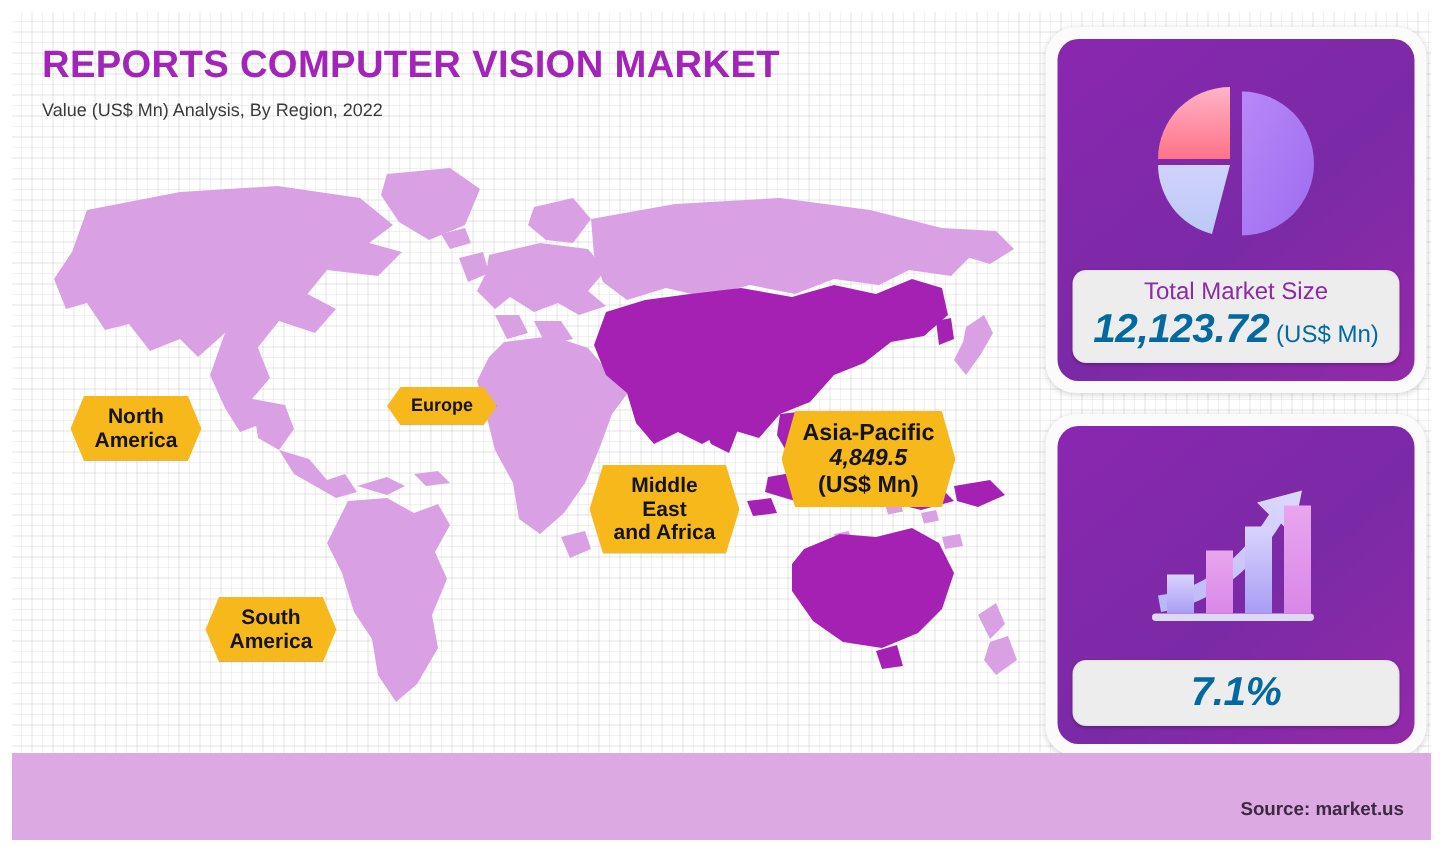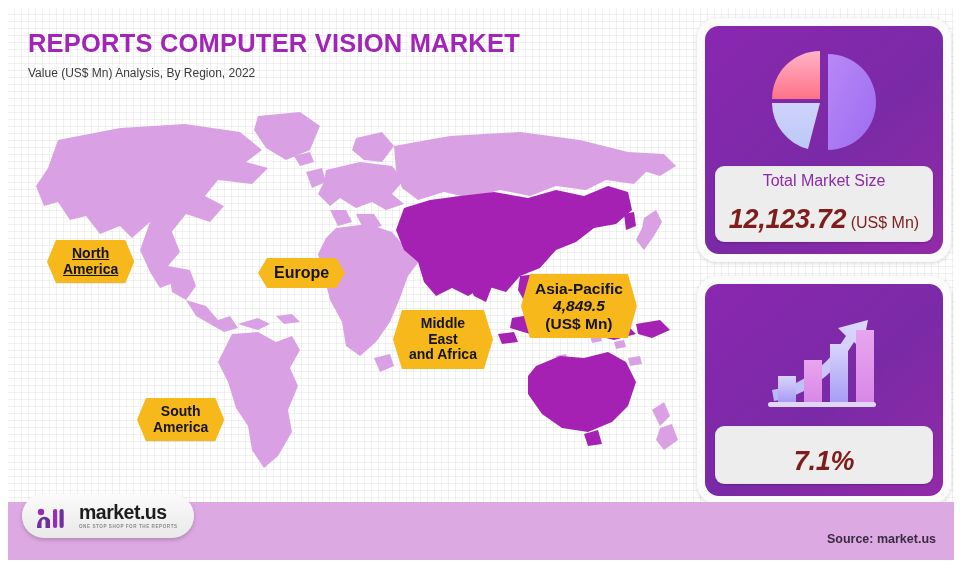--- a/index.html
+++ b/index.html
@@ -45,23 +45,23 @@
     color: #141414;
     font-weight: bold;
     text-align: center;
     line-height: 1.12;
     padding: 6px 16px;
     clip-path: polygon(9px 0, calc(100% - 9px) 0, 100% 50%, calc(100% - 9px) 100%, 9px 100%, 0 50%);
     filter: drop-shadow(1.5px 2px 1.5px rgba(0,0,0,.30));
     white-space: nowrap;
   }
   .badge .val { font-style: italic; font-weight: bold; }
-  #badge-north-america { left:47px; top:240px; font-size:14px;text-decoration:underline; }
+  #badge-north-america { left:47px; top:264px; font-size:14px; }
   #badge-south-america { left:137px; top:398px; font-size:14px; }
-  #badge-europe { left:258px; top:258px; font-size:16px; }
+  #badge-europe { left:258px; top:258px; font-size:12px; }
   #badge-mea { left:393px; top:310px; font-size:14px; }
   #badge-asia-pacific { left:521px; top:274px; font-size:15.5px; padding:6px 14px; }
 
   
   .cards { position:absolute; left:697px; top:18px; width:254px; }
   .card-outer {
     background: #fbfbfb;
     border-radius: 20px;
     padding: 8px;
     box-shadow: 0 1px 4px rgba(0,0,0,.16);
@@ -78,21 +78,21 @@
   .icon-zone { flex: 1; display:flex; align-items:center; justify-content:center; width:100%; }
   .value-box {
     width: 100%;
     background: #ededed;
     border-radius: 9px;
     padding: 6px 6px 7px;
     text-align: center;
     box-shadow: inset 0 0 2px rgba(0,0,0,.10), 0 1px 2px rgba(0,0,0,.22);
   }
   .value-label { font-size: 16px; color: #8b2ba6; line-height: 1.15; }
-  .value-main { margin-top: 15px; color: #7f1d1d; line-height: 1.1; white-space: nowrap; }
+  .value-main { margin-top: 1px; color: #0369a1; line-height: 1.1; white-space: nowrap; }
   .value-main .big { font-size: 27px; font-weight: bold; font-style: italic; letter-spacing: -.3px; }
   .value-main .unit { font-size: 16px; font-weight: 400; font-style: normal; }
   #cagr-value .big { font-size: 27px; }
 
   
   .footer-band {
     position:absolute; left:8px; bottom:10px; width:946px; height:58px;
     background: #dda9e2;
   }
   .logo-pill {
@@ -300,32 +300,20 @@
             <span class="big">7.1%</span>
           </div>
         </div>
       </div>
     </div>
 
   </div>
 
   <div class="footer-band"></div>
 
-  <div class="logo-pill">
-    <svg width="38" height="26" viewBox="0 0 38 26">
-      <circle cx="7" cy="9" r="3.2" fill="#9a2bb5"></circle>
-      <path d="M3 25 C3 13 12 11 16 17 L16 25 L11.5 25 L11.5 18.5 C11.5 15 7.5 15.5 7.5 19.5 L7.5 25 Z" fill="#6f2f9e"></path>
-      <rect x="19" y="6" width="4.2" height="19" rx="2.1" fill="#9a2bb5"></rect>
-      <rect x="25.5" y="6" width="4.2" height="19" rx="2.1" fill="#6f2f9e"></rect>
-    </svg>
-    <div class="logo-text-wrap">
-      <div class="logo-name">market.us</div>
-      <div class="logo-tag">ONE STOP SHOP FOR THE REPORTS</div>
-    </div>
-  </div>
 
   <div class="source">Source: market.us</div>
 
   <div class="frame-top"></div>
   <div class="frame-bottom"></div>
   <div class="frame-left"></div>
   <div class="frame-right"></div>
 
 </div>
 

